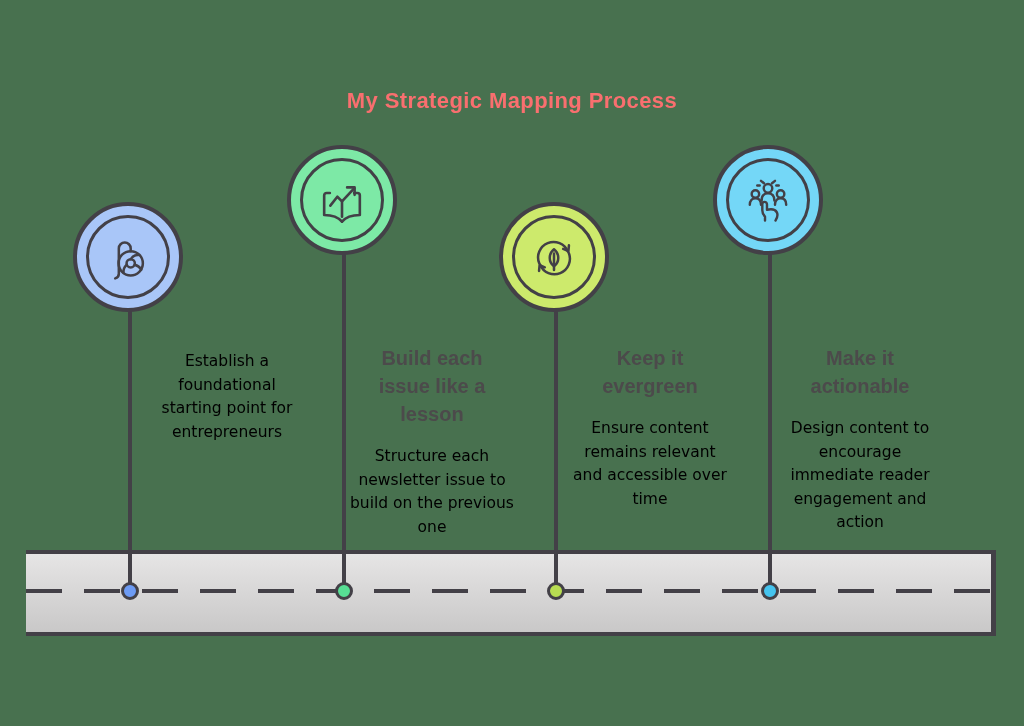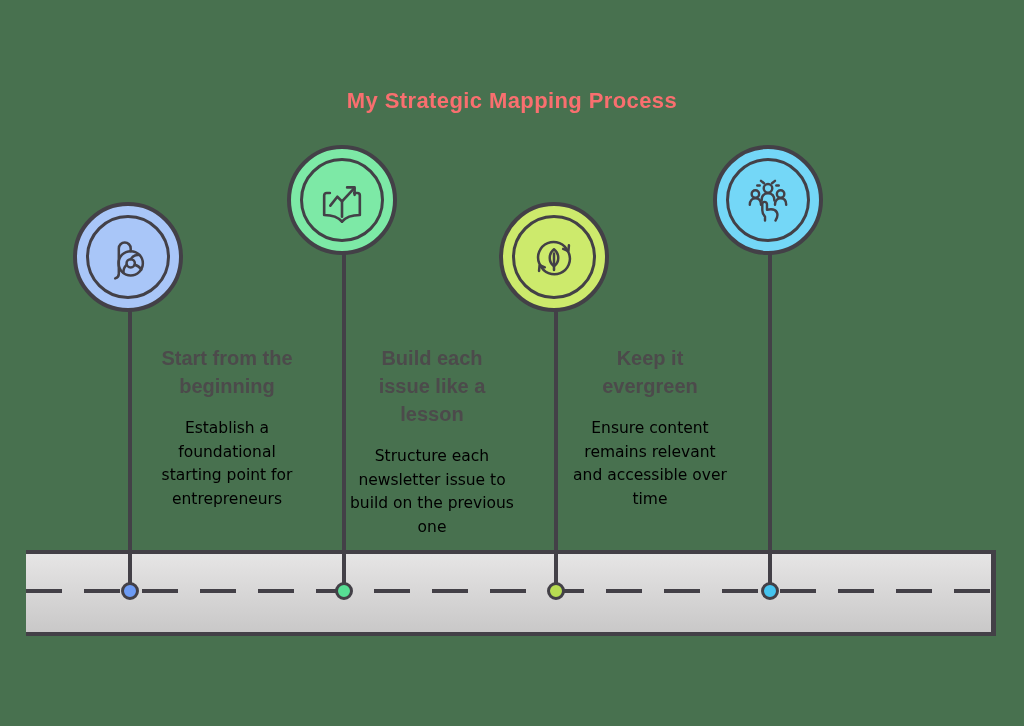--- a/index.html
+++ b/index.html
@@ -128,25 +128,28 @@
       </svg>
     </div>
   </div>
 
   <div class="step-dot c1" style="top: 582px; margin-left: -7px; background: rgb(109, 155, 244);"></div>
   <div class="step-dot c2" style="top: 582px; margin-left: -7px; background: rgb(87, 222, 148);"></div>
   <div class="step-dot c3" style="top: 582px; margin-left: -7px; background: rgb(184, 221, 82);"></div>
   <div class="step-dot c4" style="top: 582px; margin-left: -7px; background: rgb(69, 196, 239);"></div>
 
   <div class="step-text t1">
-    <h3>Start from the beginning</h3>
     <p>Establish a foundational starting point for entrepreneurs</p>
   </div>
   <div class="step-text t3">
     <h3>Keep it evergreen</h3>
     <p>Ensure content remains relevant and accessible over time</p>
   </div>
   <div class="step-text t2">
     <h3>Build each issue like a lesson</h3>
     <p>Structure each newsletter issue to build on the previous one</p>
   </div>
+  <div class="step-text t4">
+    <h3>Make it actionable</h3>
+    <p>Design content to encourage immediate reader engagement and action</p>
+  </div>
 
 </div>
 
 </body></html>

